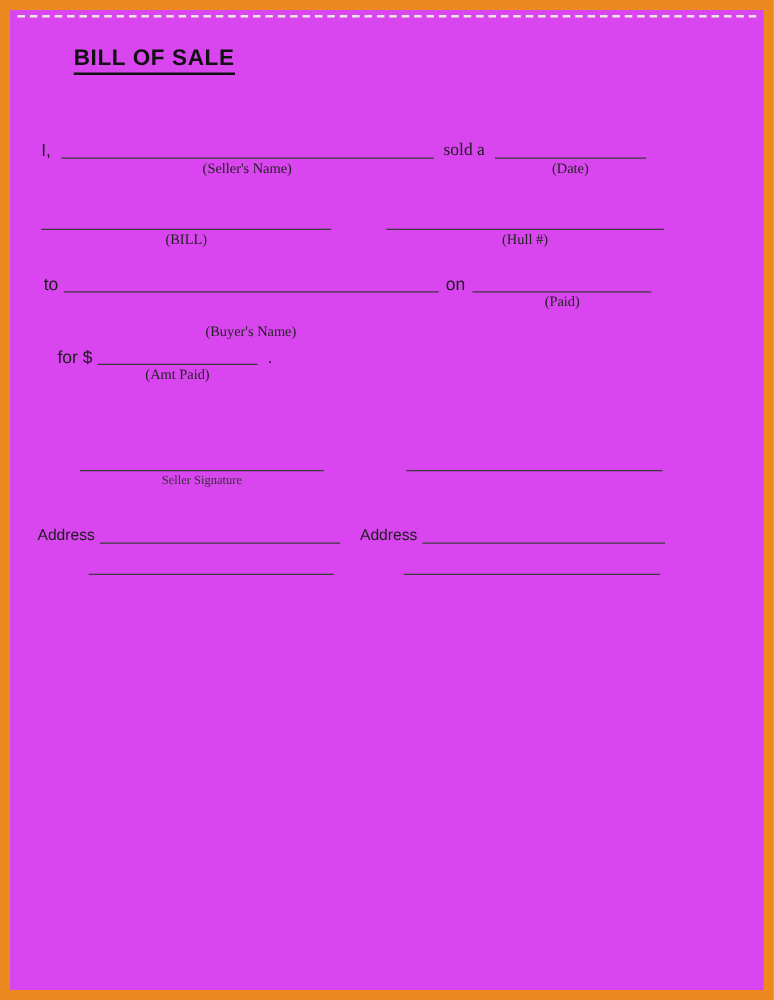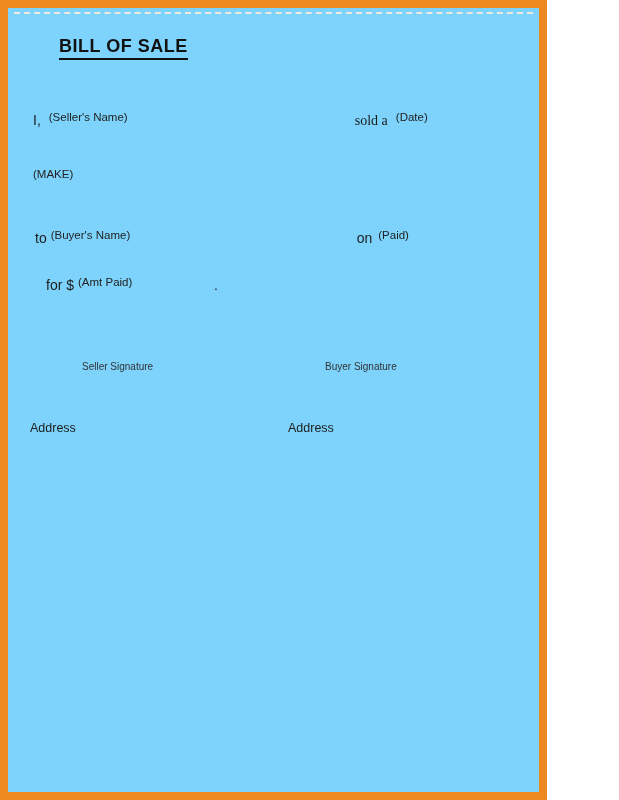--- a/index.html
+++ b/index.html
@@ -1,21 +1,21 @@
 <!DOCTYPE html>
 <html><head>
 <meta charset="utf-8">
 <style>
   html,body { margin:0; padding:0; background:#ffffff; }
   .page {
     position:relative;
-    width:547px; height:800px;
+    width:619px; height:800px;
     box-sizing:border-box;
     border:8px solid #ec8a20;
-    background:#7dd3fc;
+    background:#d946ef;
     font-family:"Liberation Sans", sans-serif;
     color:#1c1c1c;
     overflow:hidden;
   }
   .perforation {
     position:absolute; left:6px; right:6px; top:4px;
     border-top:2px dashed #efe8de;
   }
   .title {
     position:absolute; left:51px; top:28px;
@@ -24,45 +24,45 @@
     color:#111;
     border-bottom:2px solid #111;
     padding-bottom:1px;
   }
   .row { position:absolute; display:flex; align-items:flex-start; }
   .word {
     height:19px; display:flex; align-items:flex-end;
     font-size:14px; line-height:15px; color:#1c1c1c; white-space:pre;
   }
   .word.small { font-size:12.5px;text-align:right; }
-  .field { display:inline-flex; flex-direction:row; }
+  .field { display:inline-flex; flex-direction:column;font-family:Liberation Serif, serif; }
   .field .line {
     display:block; height:17px;
     border-bottom:1.5px solid #3a3a3a;
   }
   .field .flabel {
     text-align:center; font-size:11.5px; color:#222; padding-top:2px;
     white-space:nowrap;
   }
   .field .flabel.tiny { font-size:10px; color:#333; }
 
   
   #row1 { left:25px; top:101px; }
   #row1 .f1 { width:298px; }
   #row1 .f2 { width:121px; }
   #row2 { left:25px; top:158px; }
   #row2 .f1 { width:232px; }
   #row2 .gap { width:44px; }
   #row2 .f2 { width:222px; }
-  #row3 { left:27px; top:219px;justify-content:space-between; }
-  #row3 .f1 { width:300px; }
+  #row3 { left:27px; top:208px;justify-content:space-between; }
+  #row3 .f1 { width:300px;gap:24px; }
   #row3 .f2 { width:143px; }
   #row4 { left:38px; top:266px; }
   #row4 .f1 { width:128px; }
-  #sig-left  { left:74px;  top:351px; } #sig-left .f1  { width:195px; }
+  #sig-left  { left:56px;  top:351px; } #sig-left .f1  { width:195px; }
   #sig-right { left:317px; top:351px; } #sig-right .f1 { width:205px; }
   #addr1-left  { left:22px;  top:409px; } #addr1-left .f1  { width:192px; }
   #addr1-right { left:280px; top:409px; } #addr1-right .f1 { width:194px; }
   #addr2-left  { left:63px;  top:434px; } #addr2-left .f1  { width:196px; }
   #addr2-right { left:315px; top:434px; } #addr2-right .f1 { width:205px; }
 
   .mr8 { margin-right:8px; } .mr4 { margin-right:4px; }
   .ml8 { margin-left:8px; } .mx8 { margin:0 8px;font-family:Liberation Serif, serif; } .mx6 { margin:0 6px; }
 </style>
 </head>
@@ -83,25 +83,26 @@
     <span class="word mx8">sold a</span>
     <span class="field f2">
       <span class="line"></span>
       <span class="flabel">(Date)</span>
     </span>
   </div>
 
   <div class="row" id="row2">
     <span class="field f1">
       <span class="line"></span>
-      <span class="flabel">(MAKE)</span>
+      <span class="flabel">(BILL)</span>
     </span>
     <span class="gap"></span>
     <span class="field f2">
       <span class="line"></span>
+      <span class="flabel">(Hull #)</span>
     </span>
   </div>
 
   <div class="row" id="row3">
     <span class="word mr4">to</span>
     <span class="field f1">
       <span class="line"></span>
       <span class="flabel">(Buyer's Name)</span>
     </span>
     <span class="word mx6">on</span>
@@ -122,21 +123,20 @@
 
   <div class="row" id="sig-left">
     <span class="field f1">
       <span class="line"></span>
       <span class="flabel tiny">Seller Signature</span>
     </span>
   </div>
   <div class="row" id="sig-right">
     <span class="field f1">
       <span class="line"></span>
-      <span class="flabel tiny">Buyer Signature</span>
     </span>
   </div>
 
   <div class="row" id="addr1-left">
     <span class="word small mr4">Address</span>
     <span class="field f1">
       <span class="line"></span>
     </span>
   </div>
   <div class="row" id="addr1-right">

